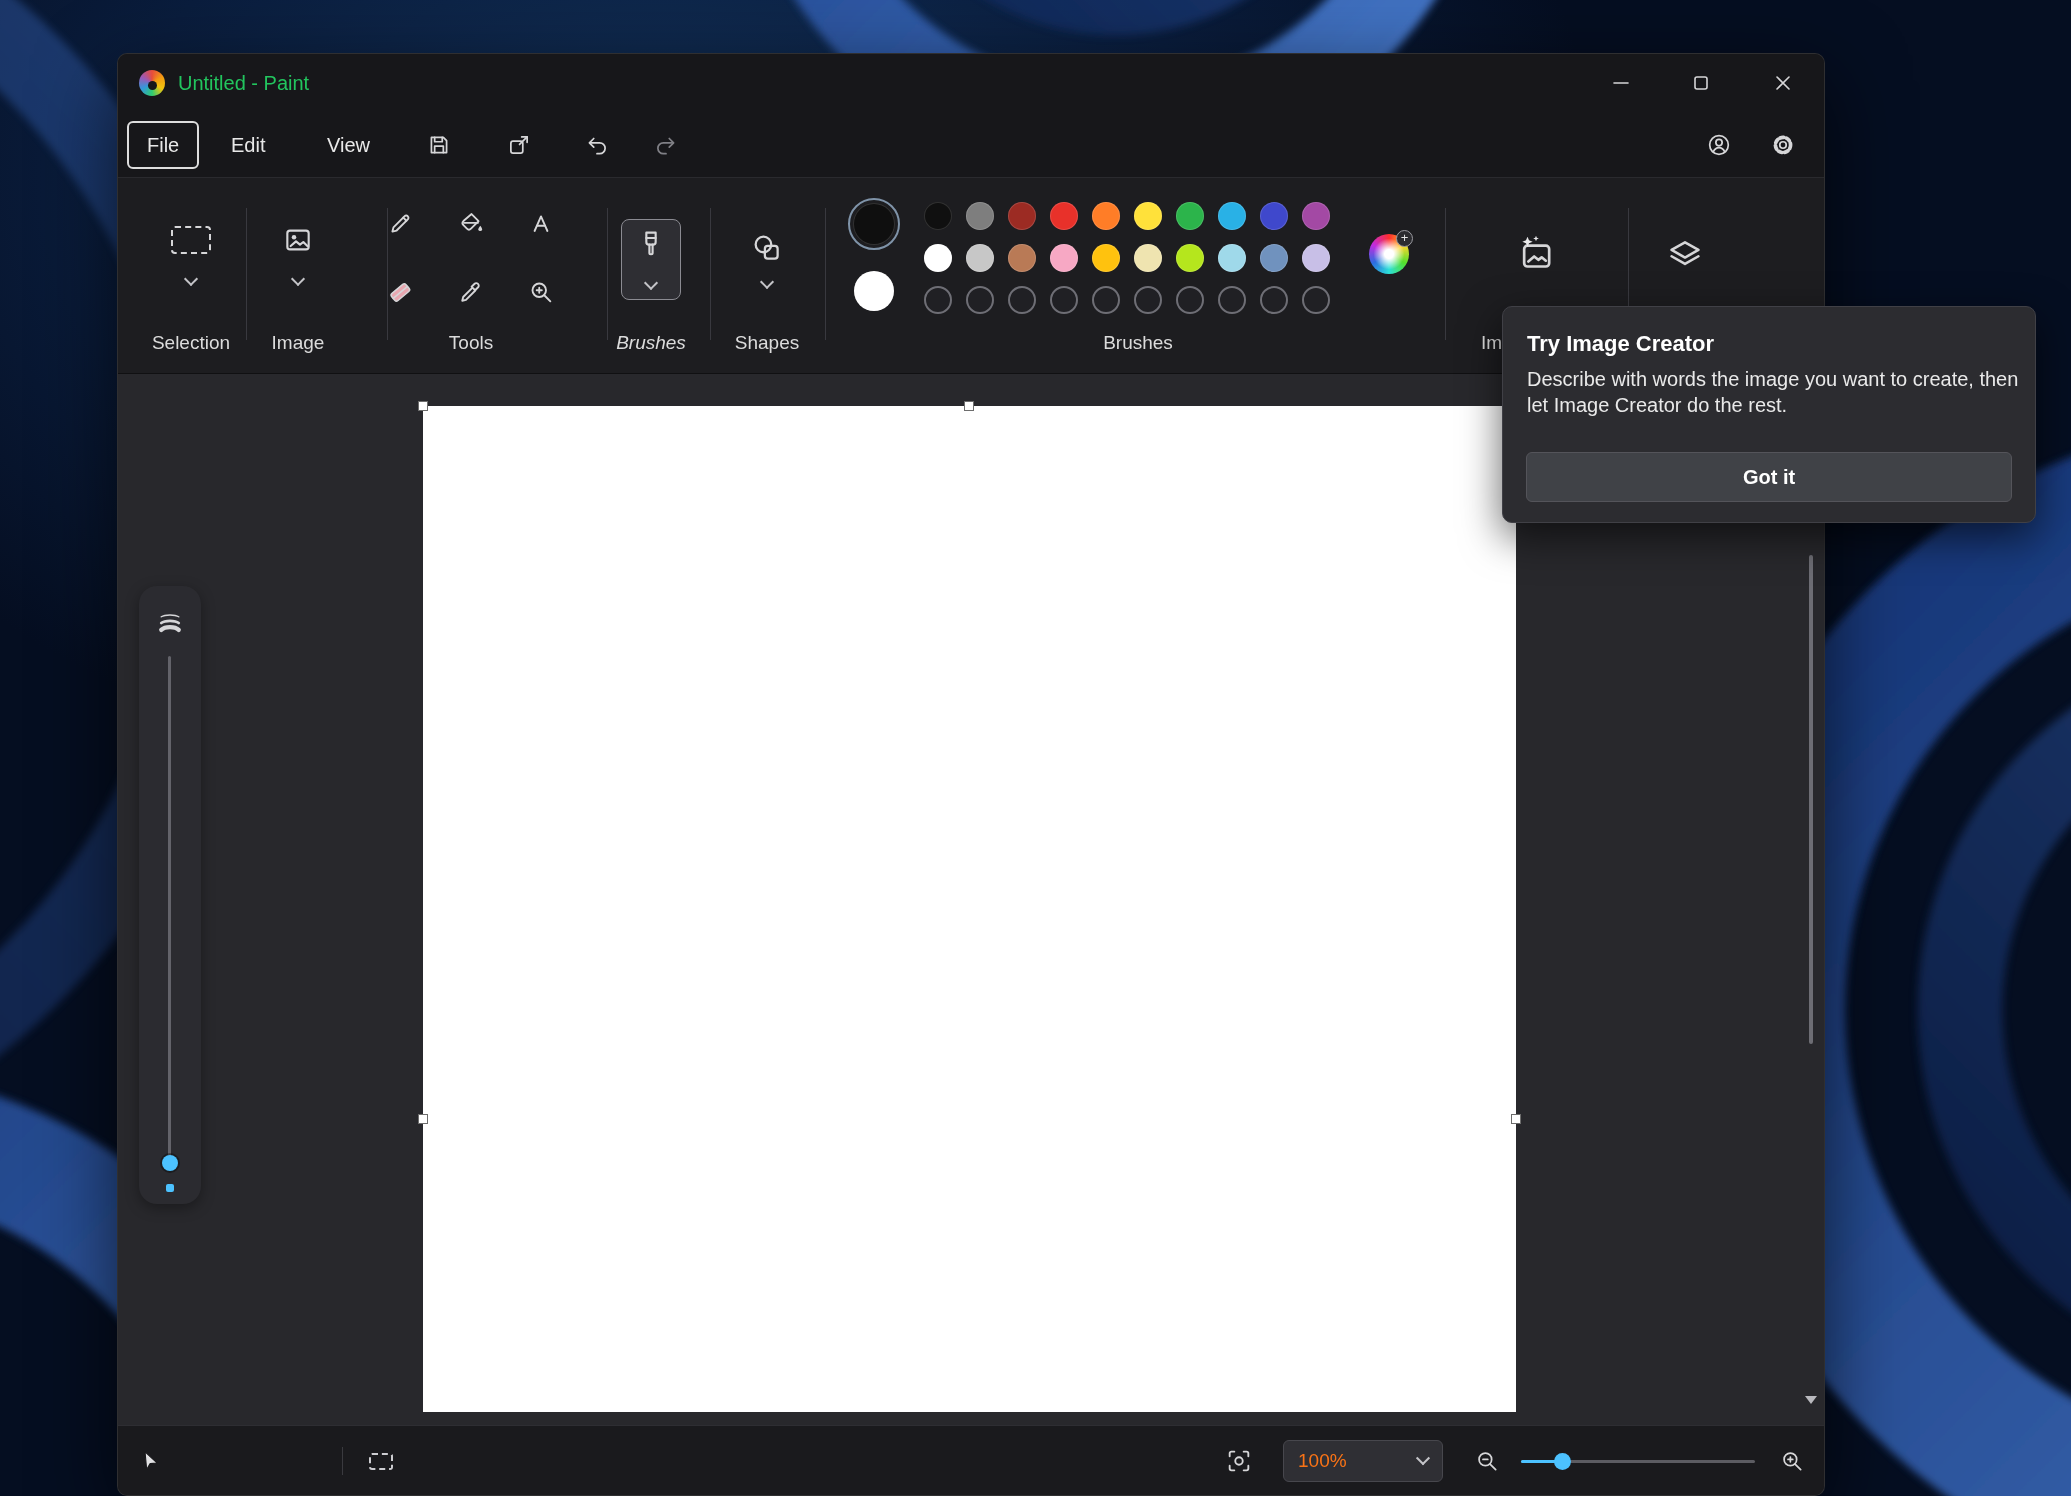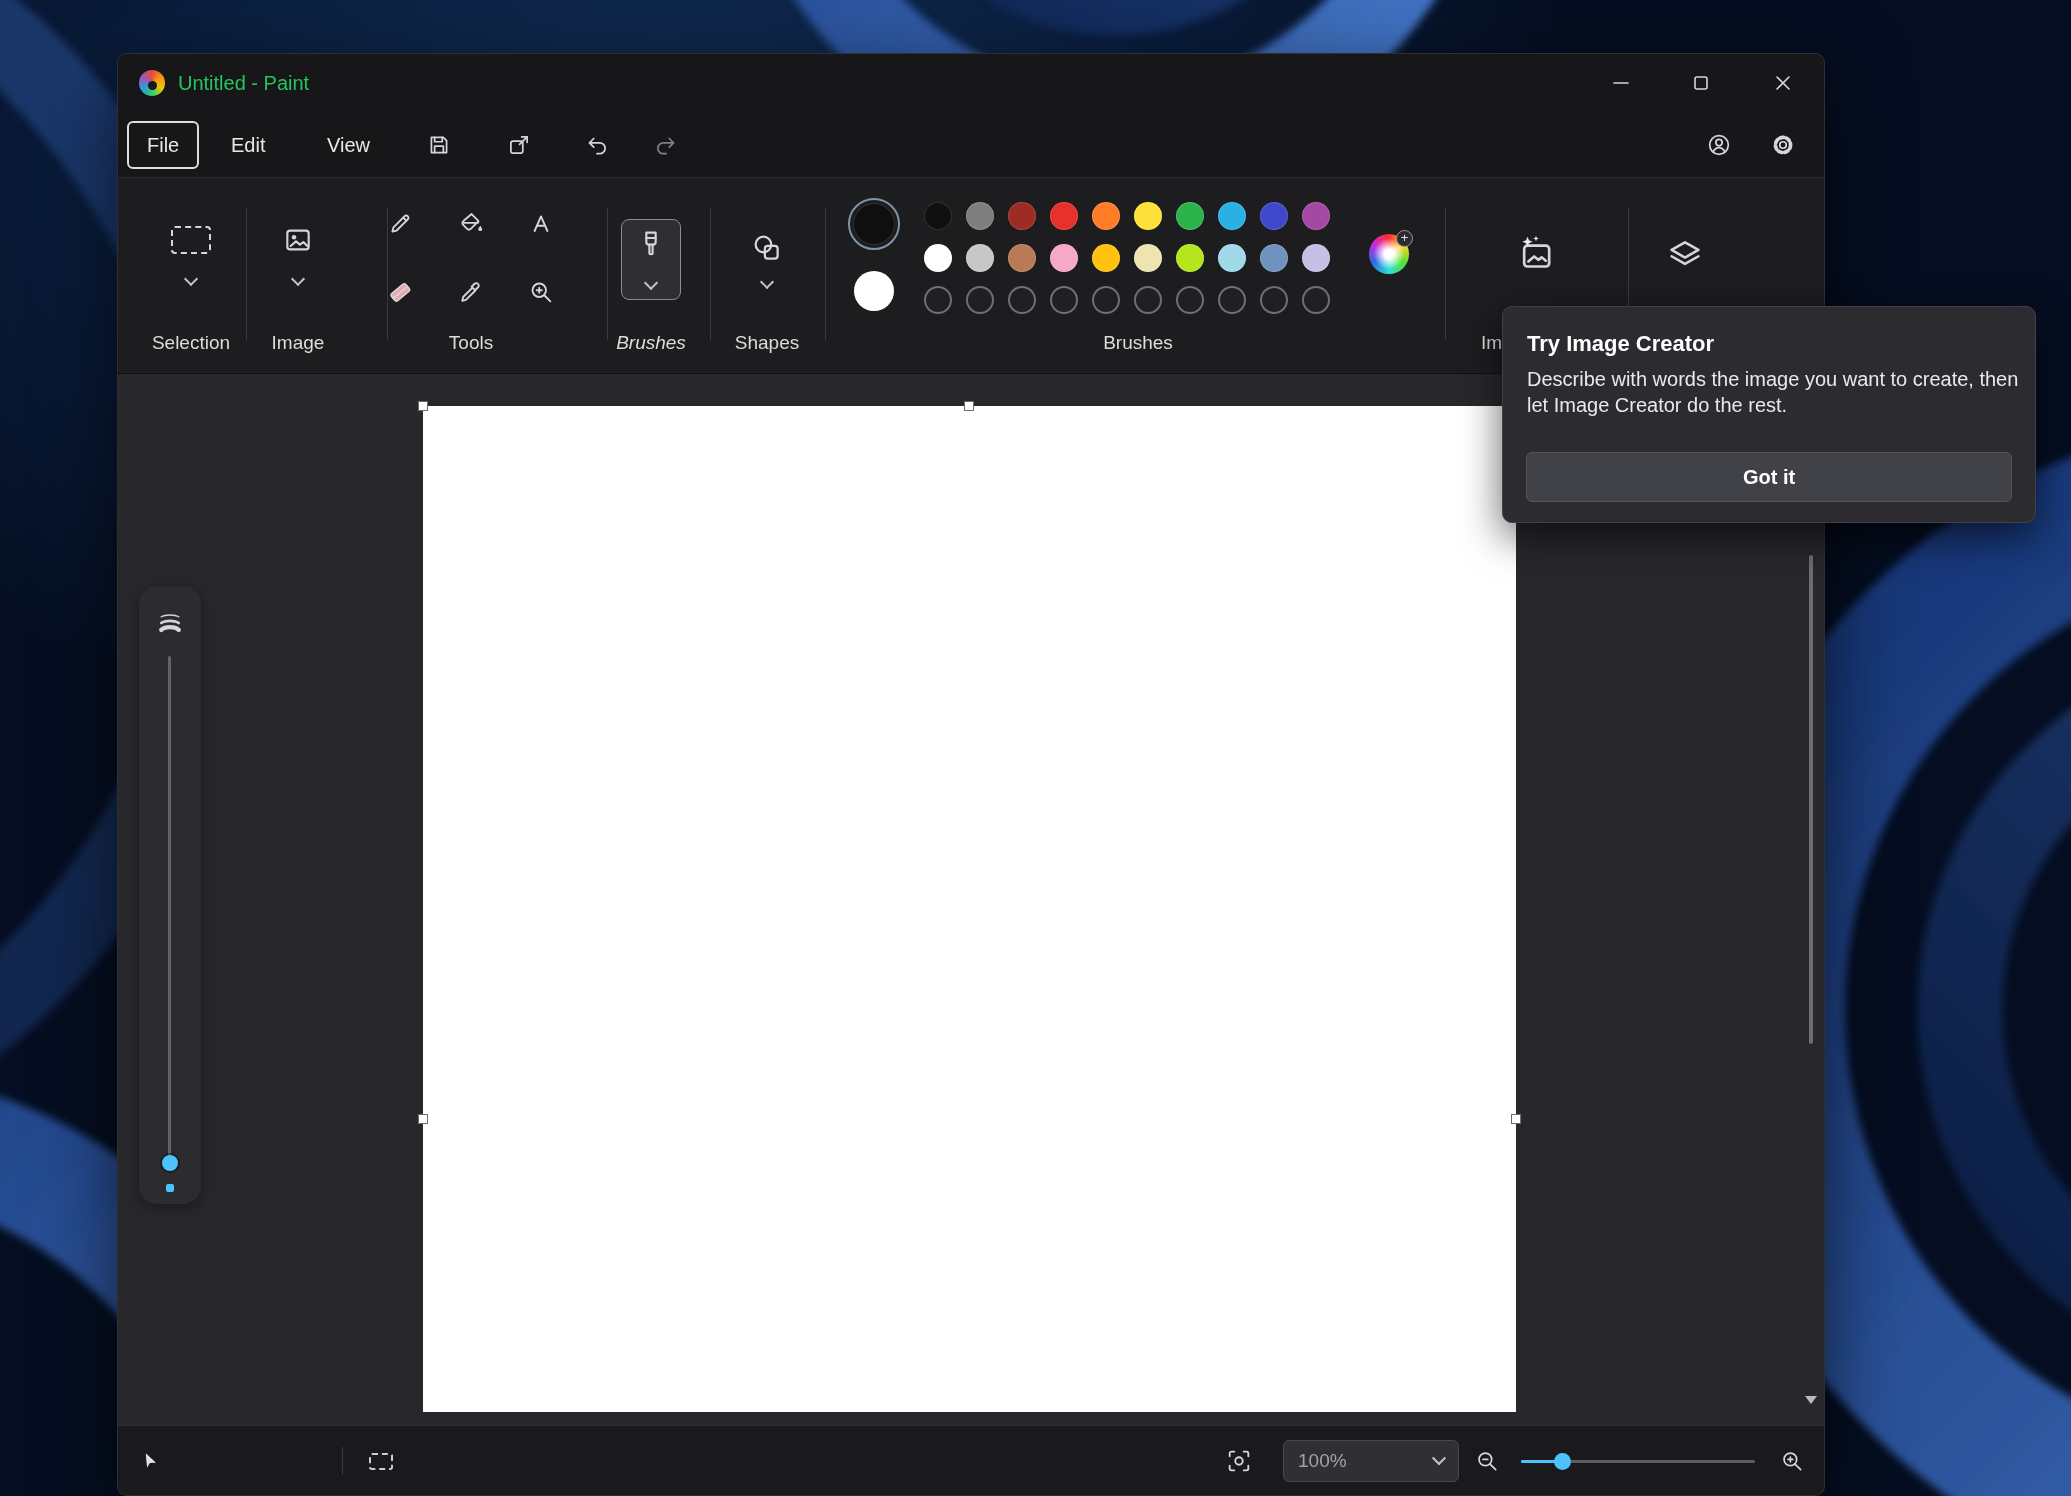--- a/index.html
+++ b/index.html
@@ -72,23 +72,23 @@
   .sizedot { position:absolute; left:27px; top:598px; width:8px; height:8px; border-radius:2px; background:var(--accent); }
 
   .vthumb { position:absolute; left:1691px; top:181px; width:4px; height:489px; background:#6d6d74; border-radius:2px; }
   .varrow { position:absolute; left:1687px; top:1022px; width:0; height:0;
     border-left:6px solid transparent; border-right:6px solid transparent; border-top:8px solid #b9b9be; }
 
   .statusbar { position:absolute; left:0; bottom:0; right:0; height:70px; background:#1a1a1d;
     border-top:1px solid #2e2e33; }
   .sdiv { position:absolute; top:21px; width:1px; height:28px; background:#3a3a3f; }
   .sicon { position:absolute; top:0; height:70px; display:flex; align-items:center; justify-content:center; }
-  .zoombox { position:absolute; left:1165px; top:14px; width:176px; height:42px; background:#2f2f34;
+  .zoombox { position:absolute; left:1165px; top:14px; width:160px; height:42px; background:#2f2f34;
     border:1px solid #47474d; border-radius:6px; display:flex; align-items:center; padding:0 14px;
-    color:#a3a3a3; font-size:19px; }
+    color:#f97316; font-size:19px; }
   .zoombox .chev { position:static; margin-left:auto; transform:rotate(45deg) translate(-2px,-2px); }
   .ztrack { position:absolute; left:1403px; top:34px; width:234px; height:3px; background:#5c5c62; border-radius:2px; }
   .zfill { position:absolute; left:1403px; top:34px; width:42px; height:3px; background:var(--accent); border-radius:2px; }
   .zthumb { position:absolute; left:1436px; top:27px; width:17px; height:17px; border-radius:50%;
     background:var(--accent); }
 
   
   .tip { position:absolute; left:1502px; top:306px; width:534px; height:217px; z-index:40;
     background:#2c2c30; border:1px solid #404046; border-radius:10px;
     box-shadow:0 14px 40px rgba(0,0,0,.6); padding:24px; color:#ffffff; }

